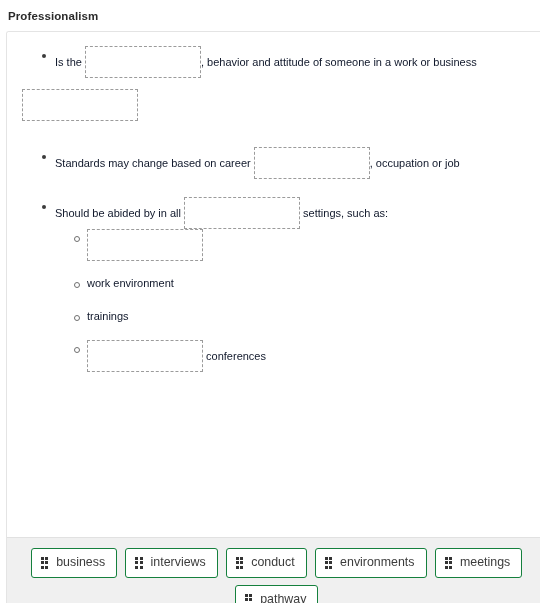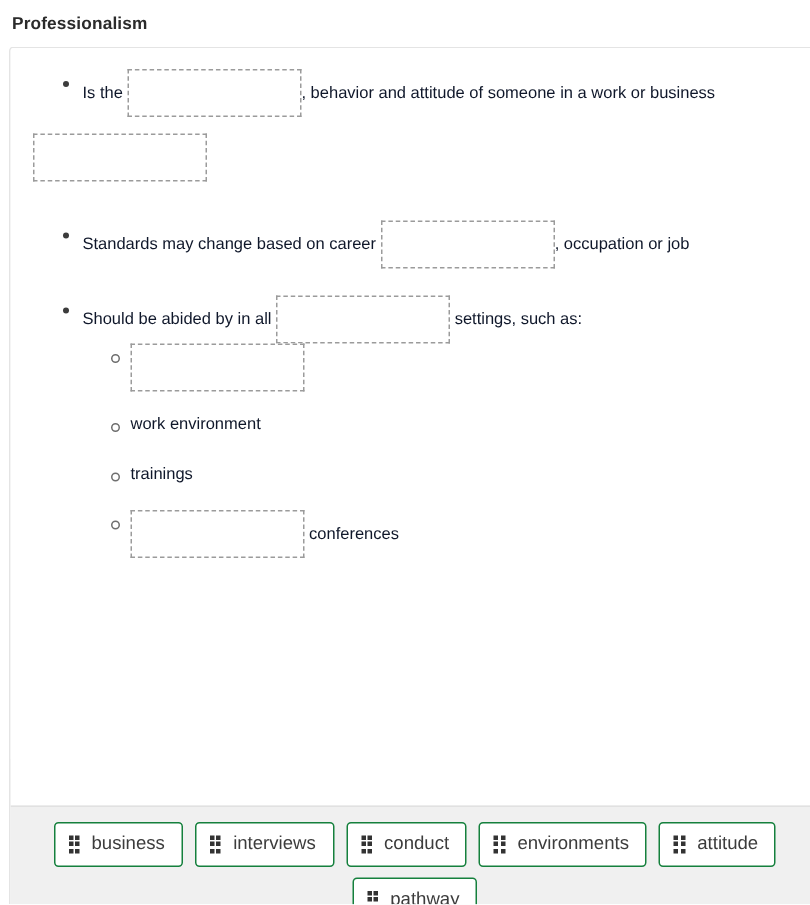--- a/index.html
+++ b/index.html
@@ -303,21 +303,21 @@
 
         <div class="tile">
           <span class="grip">
               <i></i>
               <i></i>
               <i></i>
               <i></i>
               <i></i>
               <i></i>
             </span>
-          <span>attitude</span>
+          <span>meetings</span>
         </div>
 
       </div>
 
       <div class="tray-row">
 
         <div class="tile">
           <span class="grip">
               <i></i>
               <i></i>

